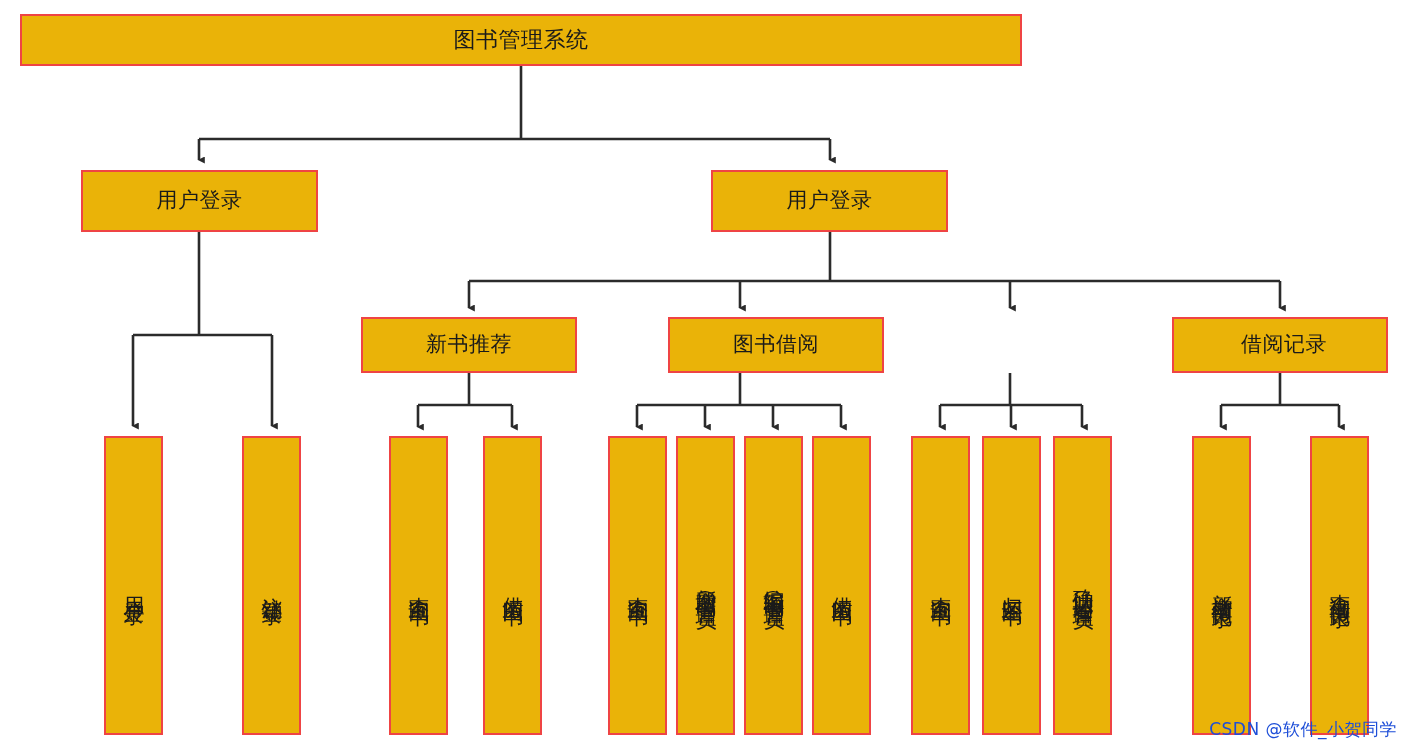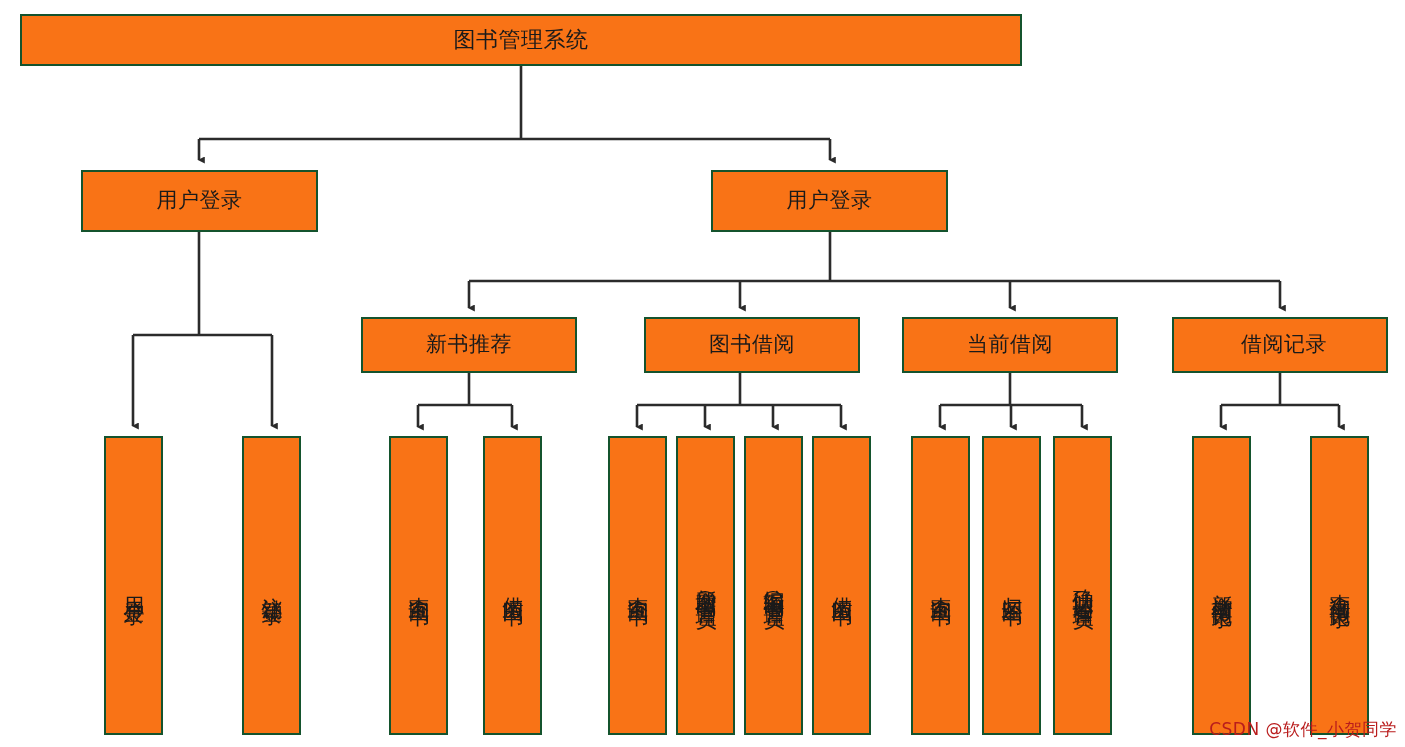--- a/index.html
+++ b/index.html
@@ -21,22 +21,22 @@
     position: absolute;
     left: 0;
     top: 0;
     width: 1405px;
     height: 747px;
     pointer-events: none;
   }
   .node {
     position: absolute;
     box-sizing: border-box;
-    border: 2px solid #14532d;
-    background: #f97316;
+    border: 2px solid #ef4444;
+    background: #eab308;
     display: flex;
     align-items: center;
     justify-content: center;
     color: #1a1a1a;
     line-height: 1.12;
   }
   .node .label {
     display: block;
     text-align: center;
   }
@@ -61,21 +61,21 @@
     font-size: 21px;
     letter-spacing: 3px;
     line-height: 1;
     white-space: nowrap;
   }
   #watermark {
     position: absolute;
     right: 8px;
     bottom: 6px;
     font-size: 17px;
-    color: #b91c1c;
+    color: #1d4ed8;
     letter-spacing: 0.5px;
     white-space: nowrap;
     user-select: none;
   }
 </style>
 </head>
 <body>
 
 <div id="canvas">
 
@@ -136,25 +136,22 @@
   <div class="node h" style="left:81px; top:170px; width:237px; height:62px;">
     <span class="label">用户登录</span>
   </div>
   <div class="node h" style="left:711px; top:170px; width:237px; height:62px;">
     <span class="label">用户登录</span>
   </div>
 
   <div class="node h" style="left:361px; top:317px; width:216px; height:56px;">
     <span class="label">新书推荐</span>
   </div>
-  <div class="node h" style="left:644px; top:317px; width:216px; height:56px;">
+  <div class="node h" style="left:668px; top:317px; width:216px; height:56px;">
     <span class="label">图书借阅</span>
-  </div>
-  <div class="node h" style="left:902px; top:317px; width:216px; height:56px;">
-    <span class="label">当前借阅</span>
   </div>
   <div class="node h" style="left:1172px; top:317px; width:216px; height:56px;padding-left:8px;">
     <span class="label">借阅记录</span>
   </div>
 
   <div class="node v" style="left:104px; top:436px; width:59px; height:299px;">
     <span class="label">用户登录</span>
   </div>
   <div class="node v" style="left:242px; top:436px; width:59px; height:299px;">
     <span class="label">注销登录</span>

